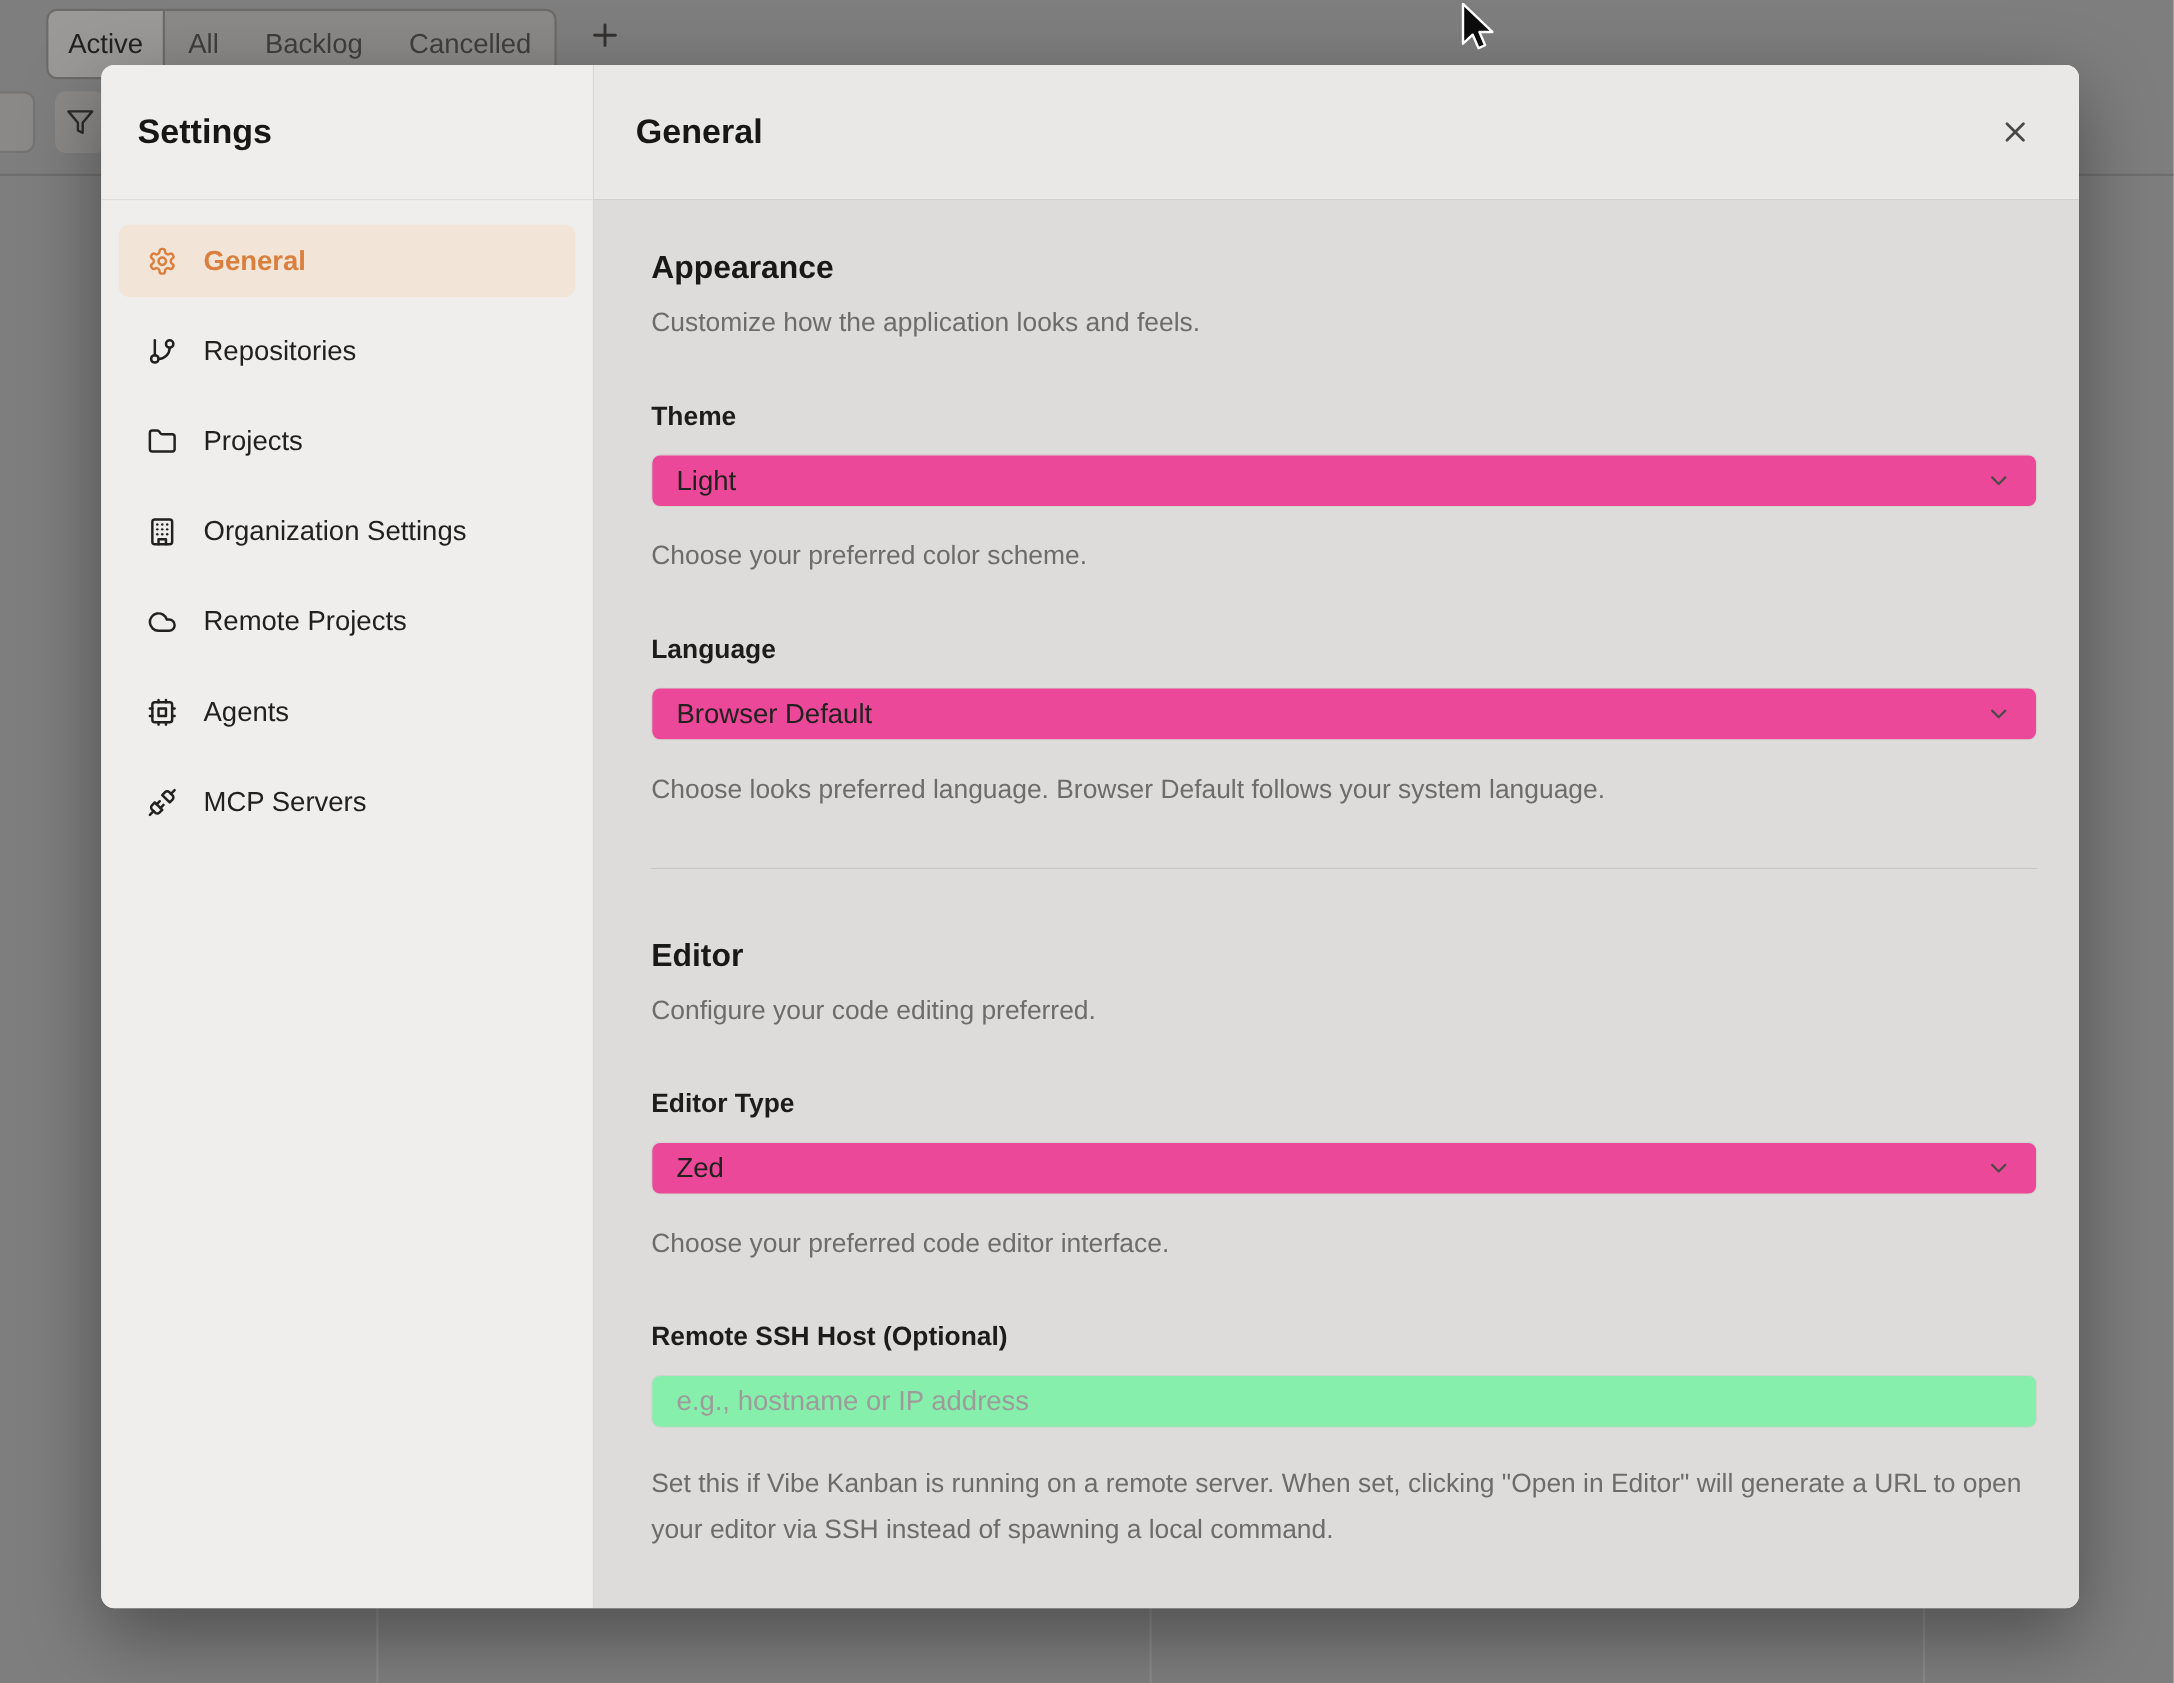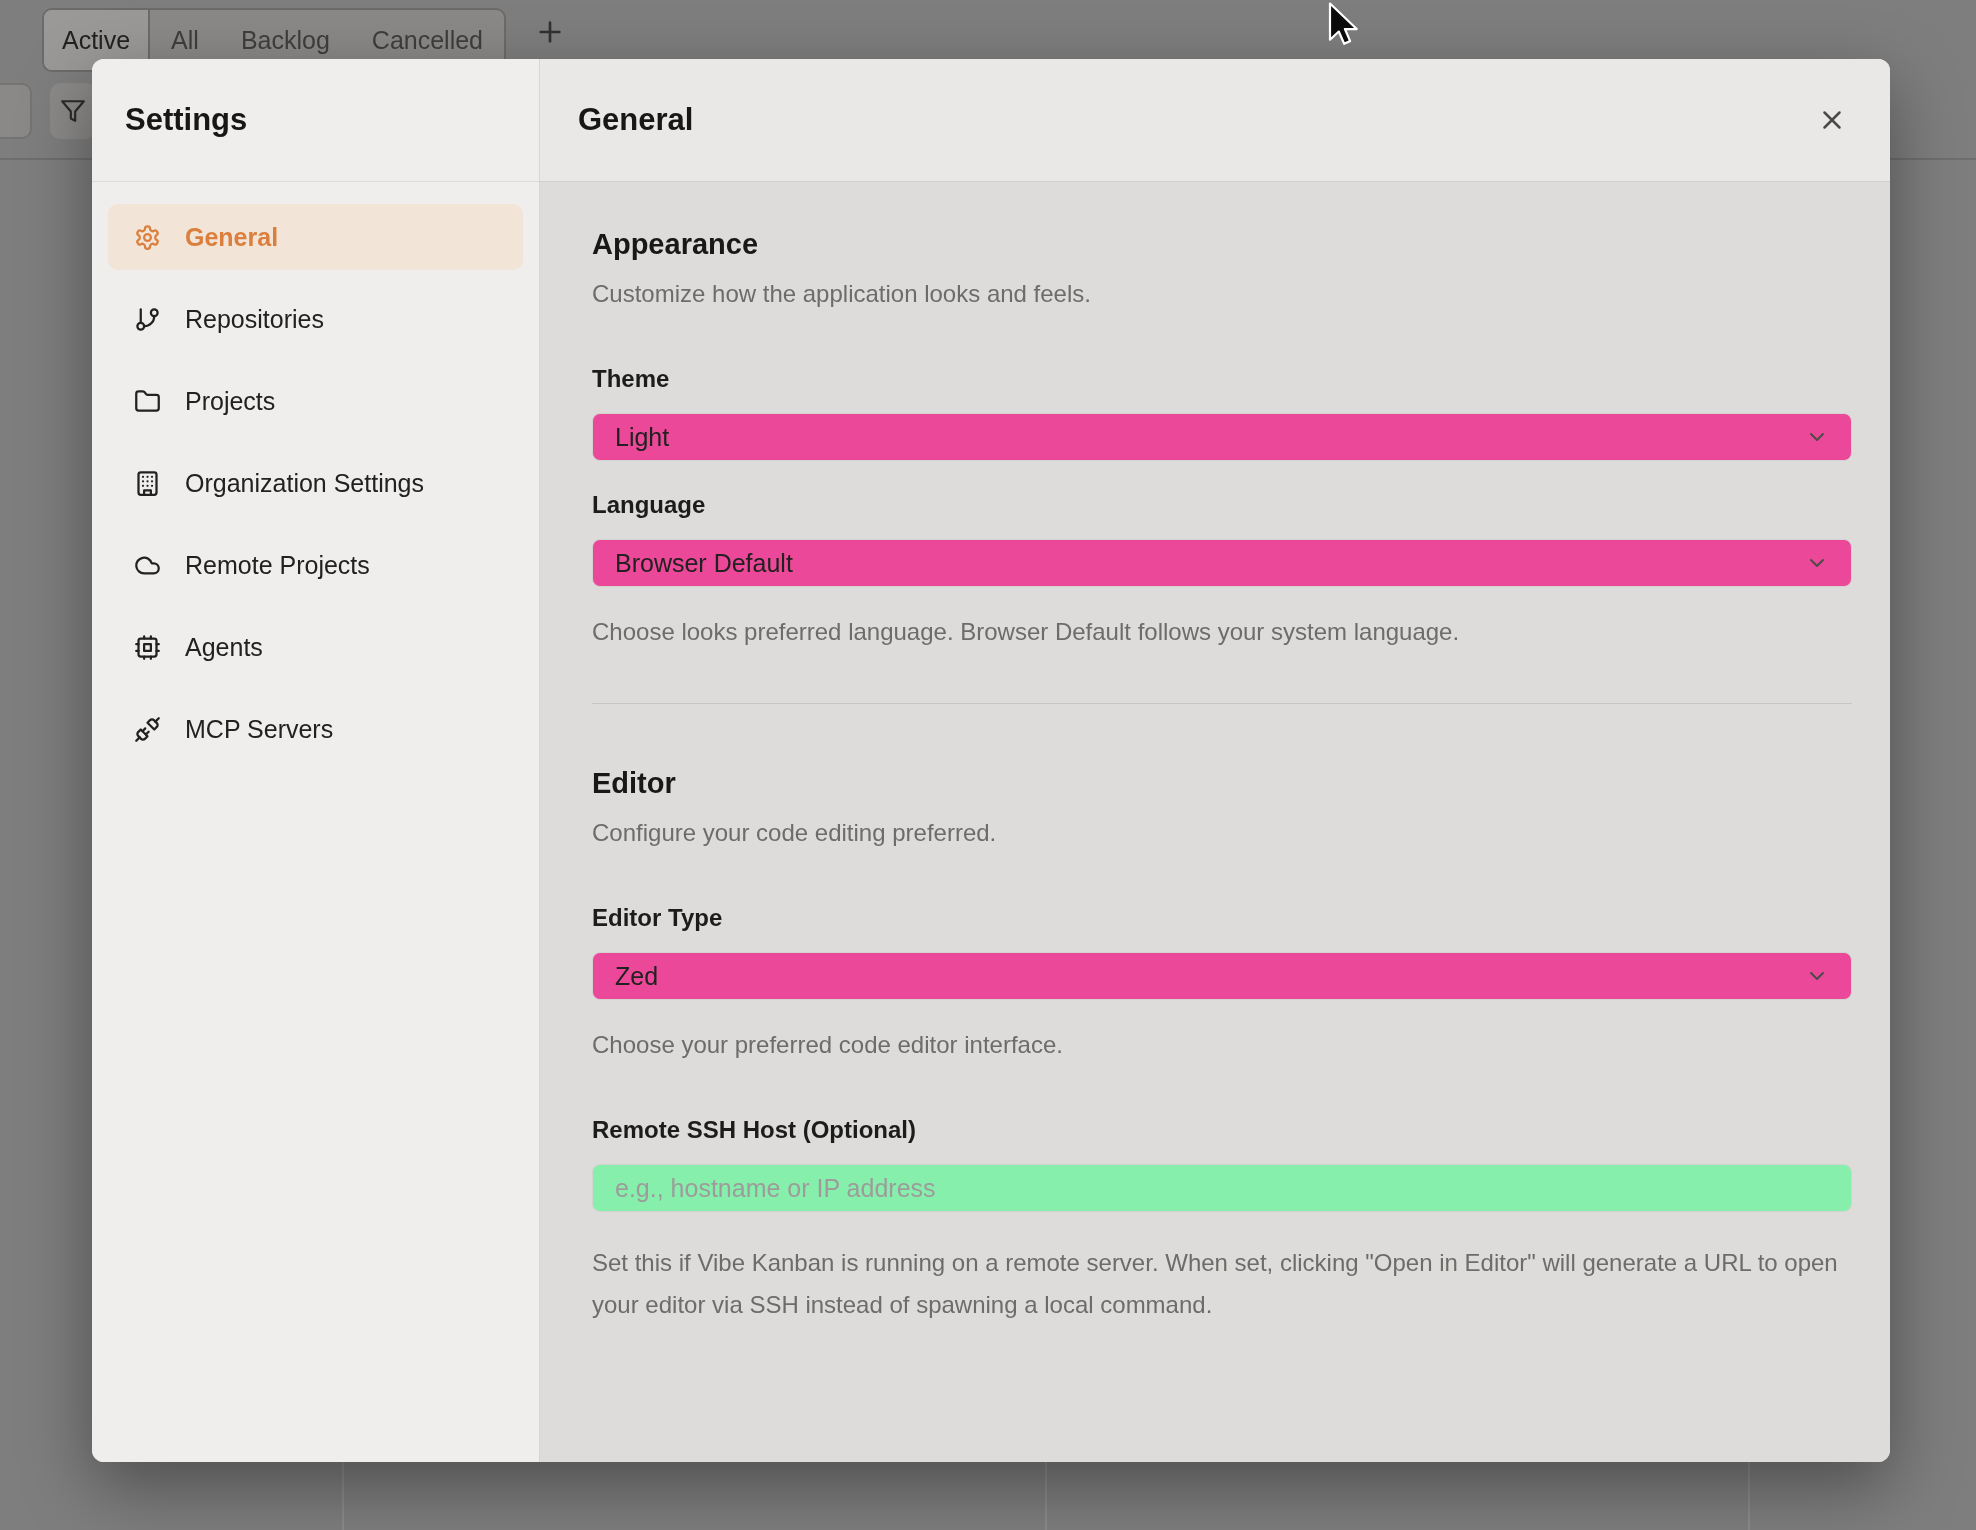--- a/index.html
+++ b/index.html
@@ -236,20 +236,21 @@
 
       <div class="field-label">Theme</div>
       <div class="control">
         <span>Light</span>
         <span class="chev">
           <svg width="24" height="24" viewBox="0 0 24 24" fill="none" stroke="currentColor" stroke-width="2" stroke-linecap="round" stroke-linejoin="round">
               <path d="m6 9 6 6 6-6"></path>
             </svg>
         </span>
       </div>
+      <div class="field-help">Choose your preferred color scheme.</div>
 
       <div class="field-label">Language</div>
       <div class="control">
         <span>Browser Default</span>
         <span class="chev">
           <svg width="24" height="24" viewBox="0 0 24 24" fill="none" stroke="currentColor" stroke-width="2" stroke-linecap="round" stroke-linejoin="round">
               <path d="m6 9 6 6 6-6"></path>
             </svg>
         </span>
       </div>

